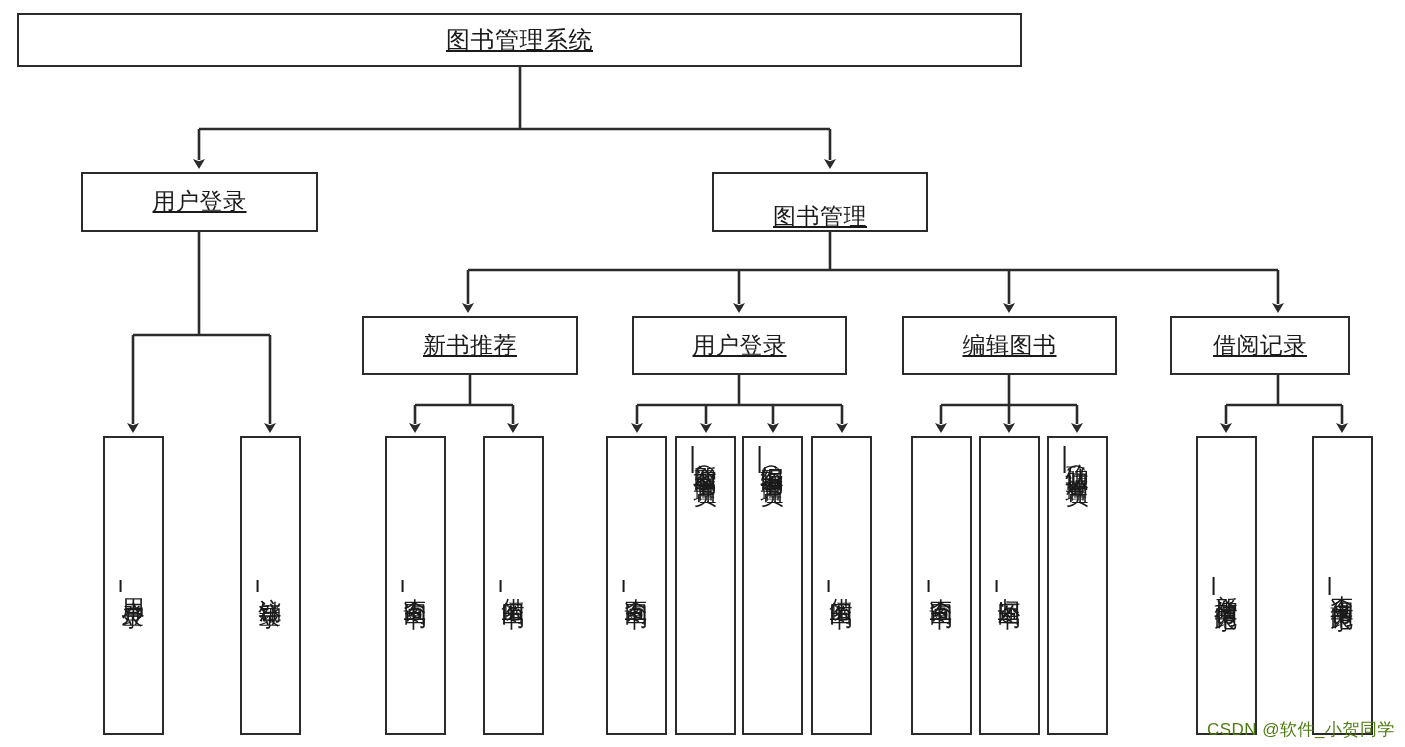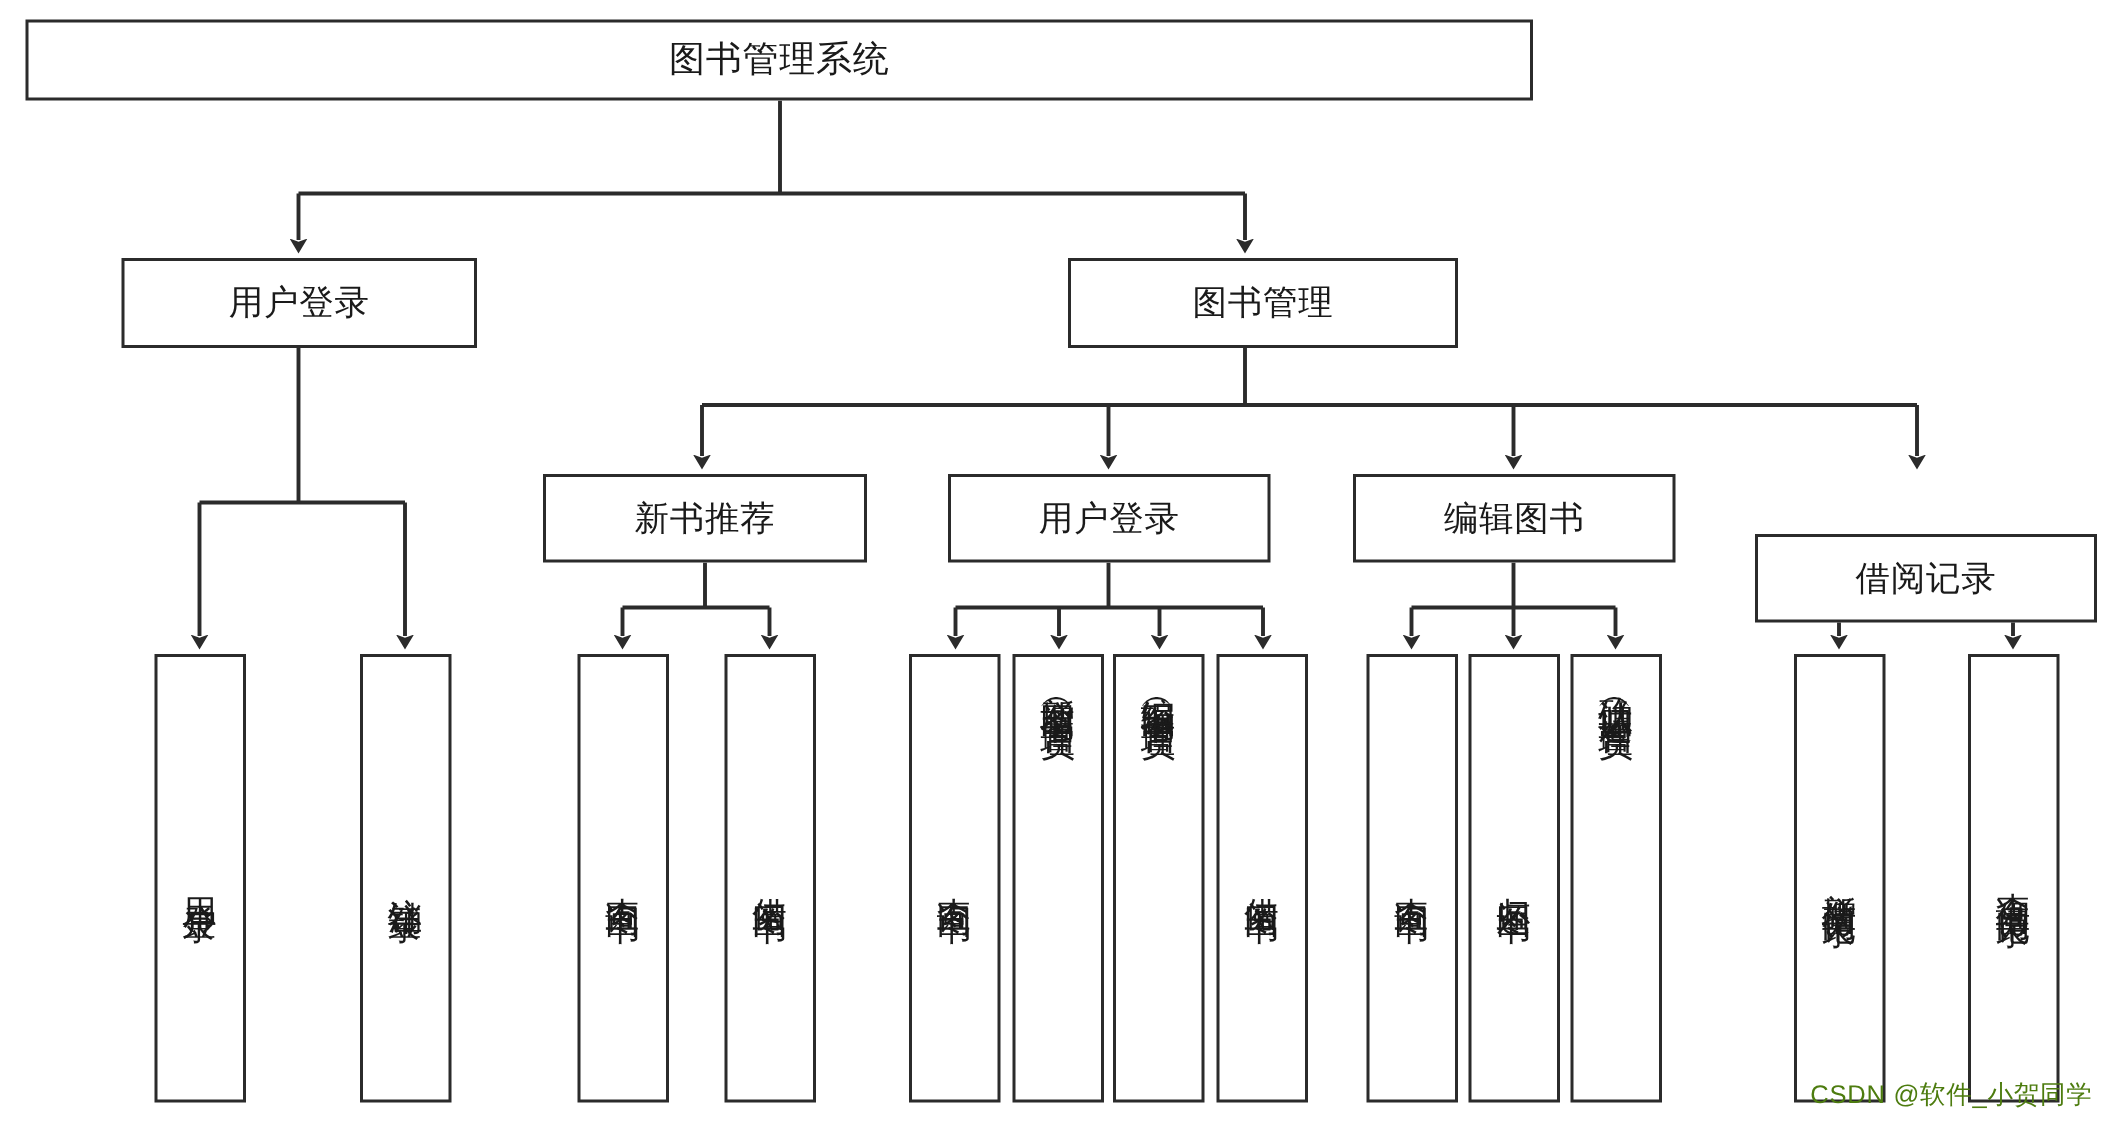--- a/index.html
+++ b/index.html
@@ -29,20 +29,21 @@
   .node {
     position: absolute;
     box-sizing: border-box;
     background: #ffffff;
     border: 2px solid #2b2b2b;
     display: flex;
     align-items: center;
     justify-content: center;
     color: #1a1a1a;
     z-index: 2;
+    text-decoration: underline;
   }
   .node .label {
     display: block;
     text-align: center;
     line-height: 1.18;
     letter-spacing: 0.5px;
   }
   
   .node.horiz .label {
     writing-mode: horizontal-tb;
@@ -136,37 +137,37 @@
   </svg>
 
   <div class="node horiz root" style="left:17px; top:13px; width:1005px; height:54px;">
     <span class="label">图书管理系统</span>
   </div>
 
   <div class="node horiz" style="left:81px; top:172px; width:237px; height:60px;">
     <span class="label">用户登录</span>
   </div>
 
-  <div class="node horiz" style="left:712px; top:172px; width:260px; height:60px;">
+  <div class="node horiz" style="left:712px; top:172px; width:216px; height:60px;align-items:flex-end;">
     <span class="label">图书管理</span>
   </div>
 
   <div class="node horiz" style="left:362px; top:316px; width:216px; height:59px;">
     <span class="label">新书推荐</span>
   </div>
 
   <div class="node horiz" style="left:632px; top:316px; width:215px; height:59px;">
     <span class="label">用户登录</span>
   </div>
 
   <div class="node horiz" style="left:902px; top:316px; width:215px; height:59px;">
     <span class="label">编辑图书</span>
   </div>
 
-  <div class="node horiz" style="left:1170px; top:316px; width:228px; height:59px;margin-top:40px;">
+  <div class="node horiz" style="left:1170px; top:316px; width:180px; height:59px;">
     <span class="label">借阅记录</span>
   </div>
 
   <div class="node vert center-text" style="left:103px; top:436px; width:61px; height:299px;">
     <span class="label">用户登录</span>
   </div>
 
   <div class="node vert center-text" style="left:240px; top:436px; width:61px; height:299px;">
     <span class="label">注销登录</span>
   </div>

